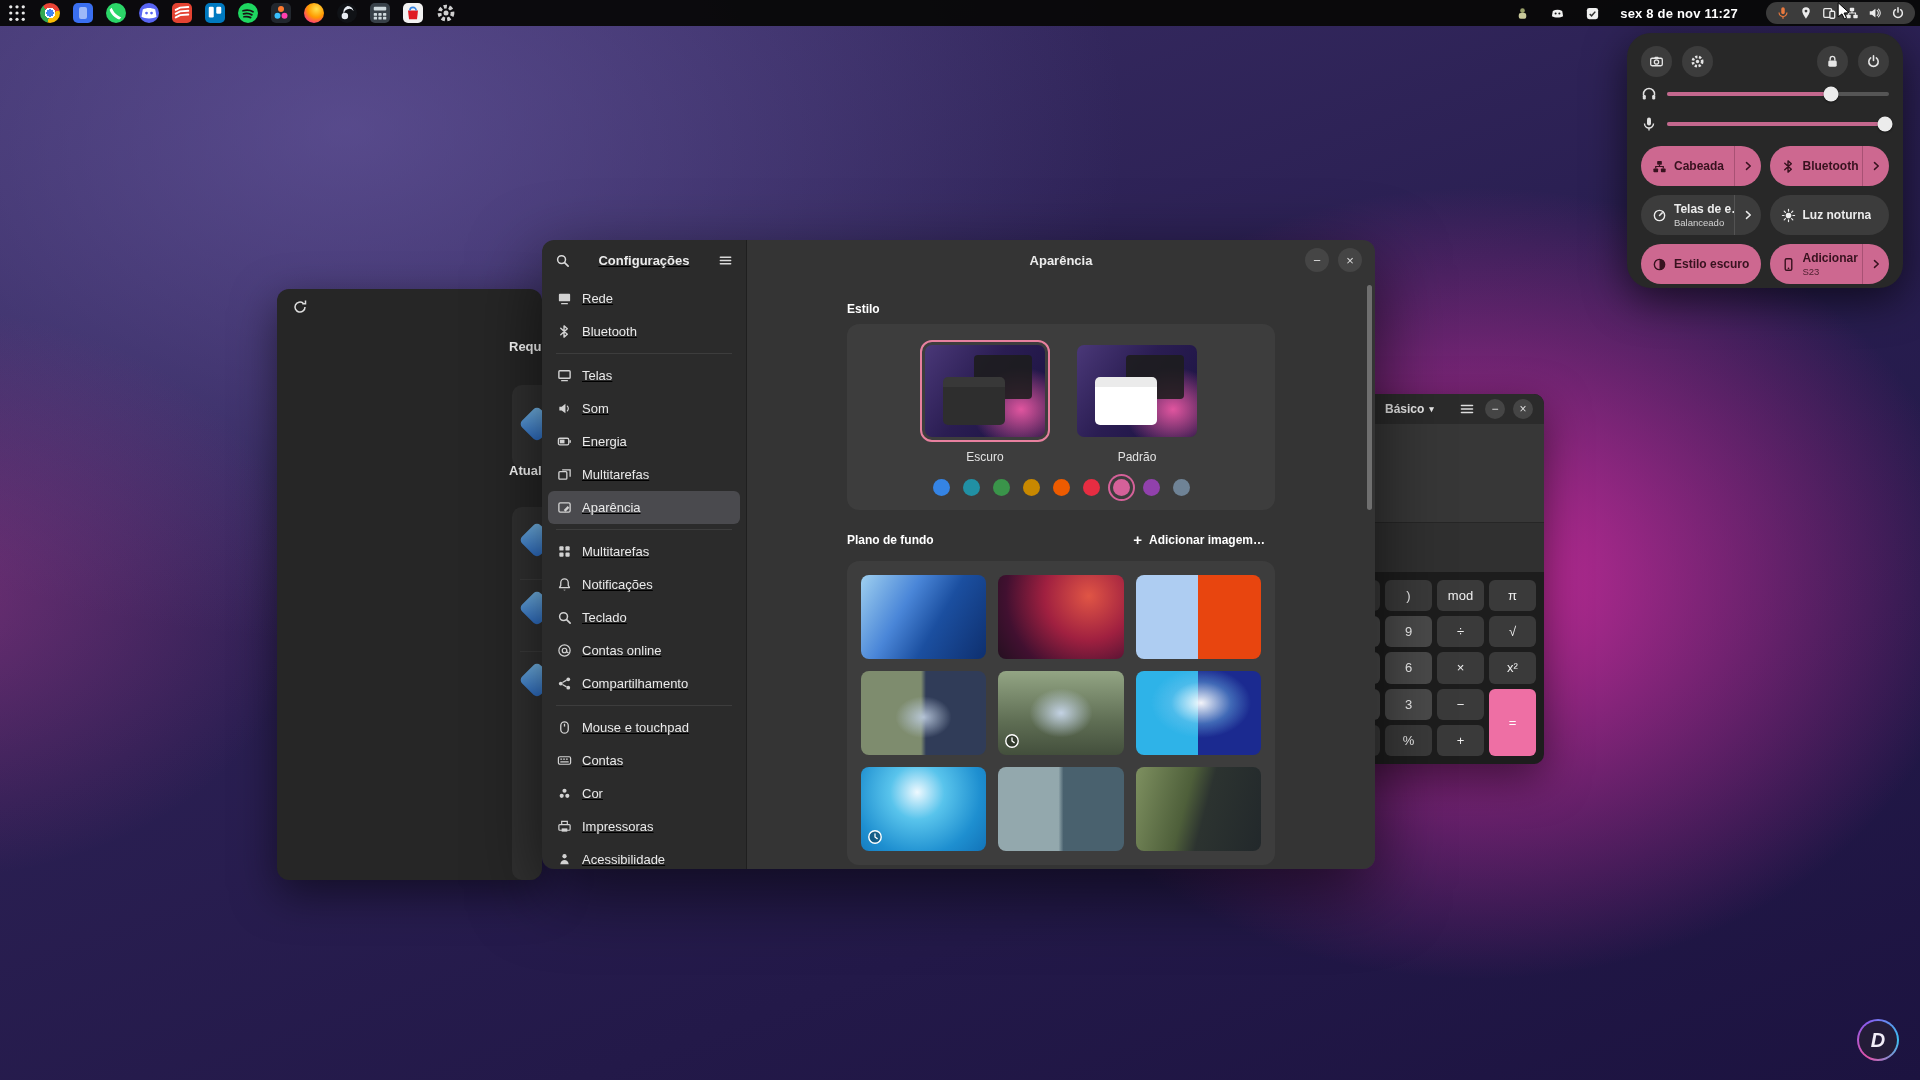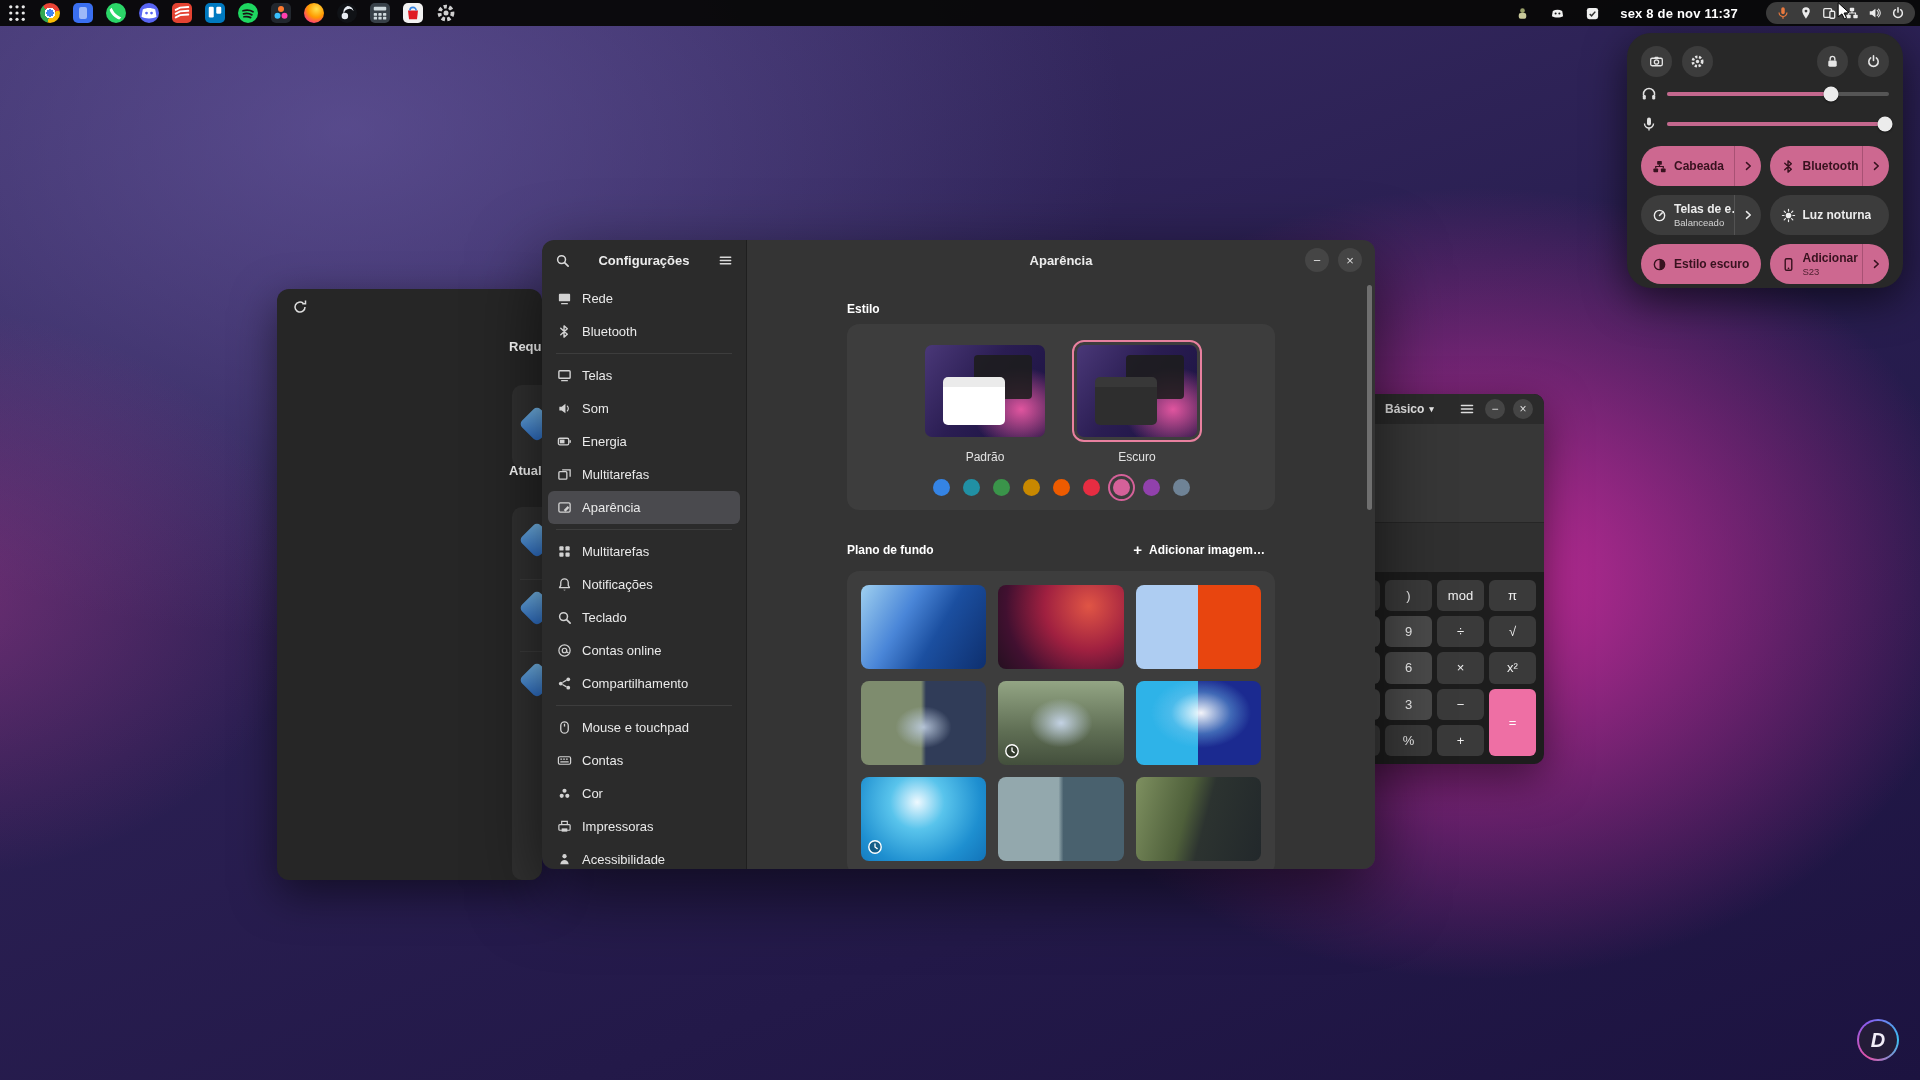--- a/index.html
+++ b/index.html
@@ -84,21 +84,21 @@
   #updater .refresh{position:absolute;left:15px;top:10px;width:16px;height:16px;color:#dddddd;}
   #updater .refresh svg{width:100%;height:100%;}
   .upd-heading{position:absolute;font-size:13px;font-weight:bold;color:#ffffff;white-space:nowrap;}
   .upd-card{position:absolute;background:#313131;border-radius:10px;}
   .upd-diamond{position:absolute;left:12px;width:26px;height:26px;border-radius:5px;
     background:linear-gradient(135deg,#7cc0f0,#2a6cc8);transform:rotate(45deg);}
   .upd-sep{position:absolute;left:8px;right:0;height:1px;background:#3c3c3c;}
   
   #settings{position:absolute;left:542px;top:240px;width:833px;height:629px;border-radius:12px;
     overflow:hidden;z-index:10;display:flex;box-shadow:0 22px 70px rgba(0,0,0,.6);}
-  #sidebar{width:205px;flex:none;background:#2b2b2b;border-right:1px solid #1f1f1f;box-sizing:border-box;}
+  #sidebar{width:205px;flex:none;background:#2b2b2b;border-right:1px solid #1f1f1f;box-sizing:border-box;text-decoration:underline;}
   .sb-header{height:40px;display:flex;align-items:center;padding:0 13px;}
   .sb-hicon{width:15px;height:15px;color:#dadada;display:flex;}
   .sb-hicon svg{width:100%;height:100%;}
   .sb-title{flex:1;text-align:center;font-size:13px;font-weight:bold;color:#ececec;}
   #sb-list{padding:2px 6px;}
   .sb-item{height:33px;border-radius:6px;display:flex;align-items:center;gap:10px;padding:0 9px;}
   .sb-item.selected{background:#4a4a4e;}
   .sb-icon{width:15px;height:15px;color:#d2d2d2;flex:none;display:flex;}
   .sb-icon svg{width:100%;height:100%;}
   .sb-label{font-size:13px;color:#eaeaea;white-space:nowrap;}
@@ -119,21 +119,21 @@
     background:
       radial-gradient(70px 60px at 80% 70%, #e0559f 0%, rgba(224,85,159,0) 70%),
       linear-gradient(125deg,#4a3878 0%,#2a1d52 45%,#1a1240 100%);}
   .pv-back{position:absolute;top:10px;right:13px;width:58px;height:44px;border-radius:4px;background:rgba(28,28,28,.88);}
   .pv-front{position:absolute;left:18px;bottom:12px;width:62px;height:48px;border-radius:5px;}
   .preview.light .pv-front{background:#ffffff;border-top:10px solid #ebebeb;box-sizing:border-box;}
   .preview.dark .pv-front{background:#2e2e2e;border-top:10px solid #383838;box-sizing:border-box;}
   .style-label{font-size:12px;color:#e2e2e2;}
   #accent-row{margin-top:15px;display:flex;justify-content:center;gap:13px;}
   .accent-dot{width:17px;height:17px;border-radius:50%;}
-  #bg-header{margin-top:26px;display:flex;align-items:center;justify-content:space-between;}
+  #bg-header{margin-top:16px;display:flex;align-items:center;justify-content:space-between;}
   #add-image{display:flex;align-items:center;gap:7px;color:#ffffff;font-size:12px;font-weight:bold;
     padding:6px 10px;border-radius:6px;}
   #add-image .plus{font-size:15px;font-weight:bold;line-height:1;}
   #wp-card{padding:14px;display:grid;grid-template-columns:repeat(3,1fr);gap:12px;}
   .wp-thumb{height:84px;border-radius:8px;position:relative;overflow:hidden;}
   .wp-badge{position:absolute;left:6px;bottom:6px;width:16px;height:16px;}
   #scroll-thumb{position:absolute;right:3px;top:45px;width:5px;height:225px;border-radius:3px;background:#6f6f6f;}
   
   #calculator{position:absolute;left:1273px;top:394px;width:271px;height:370px;background:#1d1d1d;
     border-radius:10px;z-index:5;overflow:hidden;box-shadow:0 14px 44px rgba(0,0,0,.5);}
@@ -419,36 +419,36 @@
         <div class="mn-controls">
           <div class="win-circle">−</div>
           <div class="win-circle">×</div>
         </div>
       </div>
       <div id="content">
         <div class="section-label">Estilo</div>
         <div class="card" id="style-card">
           <div class="previews" id="style-previews">
               <div class="style-opt">
+                <div class="preview-frame selected">
+                  <div class="preview dark">
+                    <div class="pv-back"></div>
+                    <div class="pv-front"></div>
+                  </div>
+                </div>
+                <div class="style-label">Escuro</div>
+              </div>
+              <div class="style-opt">
                 <div class="preview-frame">
                   <div class="preview light">
                     <div class="pv-back"></div>
                     <div class="pv-front"></div>
                   </div>
                 </div>
                 <div class="style-label">Padrão</div>
-              </div>
-              <div class="style-opt">
-                <div class="preview-frame selected">
-                  <div class="preview dark">
-                    <div class="pv-back"></div>
-                    <div class="pv-front"></div>
-                  </div>
-                </div>
-                <div class="style-label">Escuro</div>
               </div>
             </div>
           <div id="accent-row">
               <div class="accent-dot" style="background: rgb(53, 132, 228);"></div>
               <div class="accent-dot" style="background: rgb(33, 144, 164);"></div>
               <div class="accent-dot" style="background: rgb(58, 148, 74);"></div>
               <div class="accent-dot" style="background: rgb(200, 136, 0);"></div>
               <div class="accent-dot" style="background: rgb(237, 91, 0);"></div>
               <div class="accent-dot" style="background: rgb(230, 45, 66);"></div>
               <div class="accent-dot" style="background: rgb(213, 97, 153); box-shadow: rgb(61, 61, 61) 0px 0px 0px 3px, rgb(213, 97, 153) 0px 0px 0px 5px;"></div>
@@ -759,21 +759,21 @@
               <circle cx="10" cy="8" r="1.1" fill="#1a1a1a"></circle>
             </svg>
           </div>
           <div class="tray-icon">
             <svg viewBox="0 0 16 16">
               <rect x="2" y="2" width="12" height="12" rx="2.5" fill="#f0f0f0"></rect>
               <path d="M5 8.5l2 2 4-4.5" fill="none" stroke="#333" stroke-width="1.6"></path>
             </svg>
           </div>
         </div>
-      <div id="clock">sex 8 de nov 11:37</div>
+      <div id="clock">sex 8 de nov 11:27</div>
       <div id="status-pill">
           <div class="st-icon st-mic">
             <svg viewBox="0 0 16 16">
               <rect x="6" y="1.5" width="4" height="8" rx="2" fill="currentColor"></rect>
               <path d="M3.5 7.5a4.5 4.5 0 0 0 9 0" fill="none" stroke="currentColor" stroke-width="1.4"></path>
               <path d="M8 12v2.5" stroke="currentColor" stroke-width="1.4"></path>
             </svg>
           </div>
           <div class="st-icon">
             <svg viewBox="0 0 16 16">

